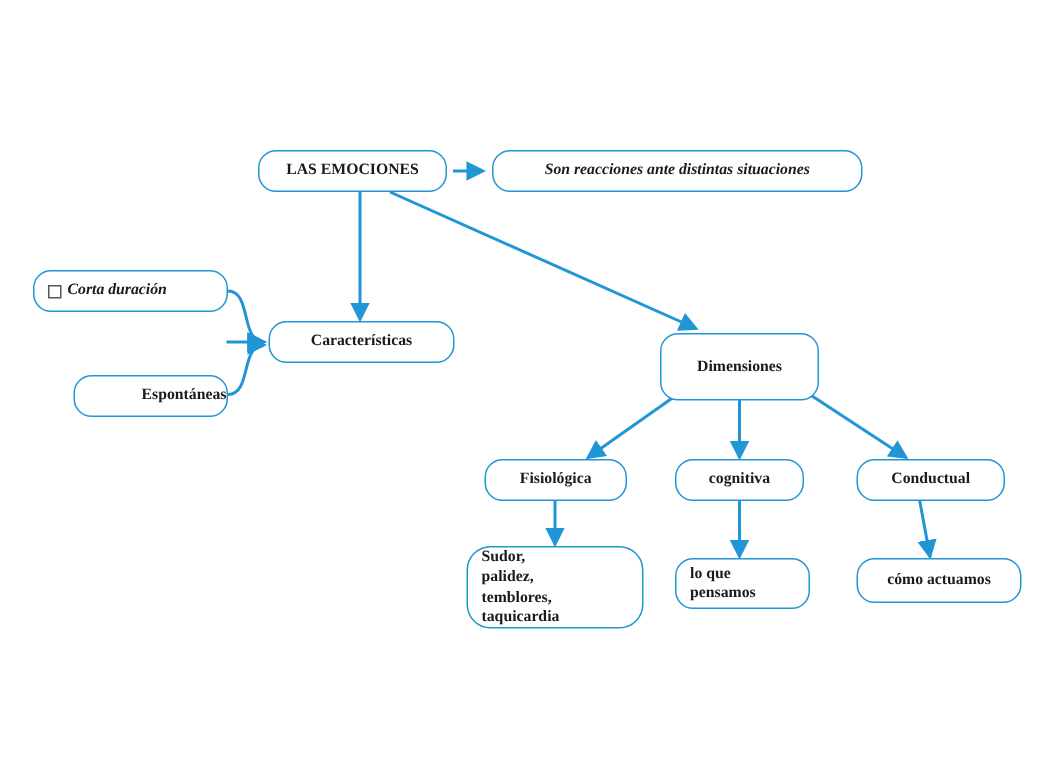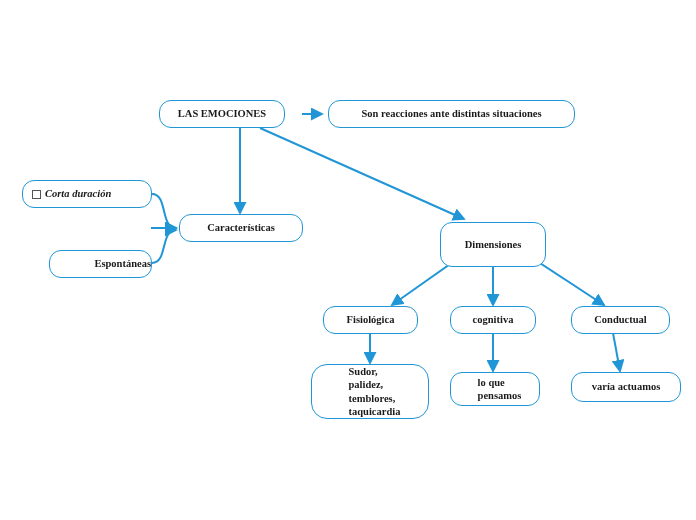--- a/index.html
+++ b/index.html
@@ -42,21 +42,20 @@
   .node.left-align {
     justify-content: flex-start;
     text-align: left;
     padding-left: 9px;
   }
   .node .label {
     display: block;
   }
   .node.multiline {
     align-items: center;
-    justify-content: center;
   }
   .checkbox {
     display: inline-block;
     width: 7px;
     height: 7px;
     border: 1px solid #555;
     background: #fff;
     margin-right: 4px;
     vertical-align: middle;
   }
@@ -94,25 +93,25 @@
 
     <path d="M 520 250 L 604 305" fill="none" stroke="#2196d6" stroke-width="2" marker-end="url(#arrow)"></path>
 
     <path d="M 370 333 L 370 363" fill="none" stroke="#2196d6" stroke-width="2" marker-end="url(#arrow)"></path>
 
     <path d="M 493 333 L 493 371" fill="none" stroke="#2196d6" stroke-width="2" marker-end="url(#arrow)"></path>
 
     <path d="M 613 333 L 620 371" fill="none" stroke="#2196d6" stroke-width="2" marker-end="url(#arrow)"></path>
   </svg>
 
-  <div class="node" style="left:159px; top:100px; width:126px; height:28px;">
+  <div class="node" style="left:172px; top:100px; width:126px; height:28px;">
     <span class="label">LAS EMOCIONES</span>
   </div>
 
-  <div class="node" style="left:328px; top:100px; width:247px; height:28px;">
+  <div class="node" style="left:328px; top:100px; width:247px; height:28px;font-style:italic;">
     <span class="label">Son reacciones ante distintas situaciones</span>
   </div>
 
   <div class="node" style="left:179px; top:214px; width:124px; height:28px;text-align:center;">
     <span class="label">Características</span>
   </div>
 
   <div class="node left-align" style="left:22px; top:180px; width:130px; height:28px;font-style:italic;">
     <span class="checkbox"></span>
     <span class="label">Corta duración</span>
@@ -145,16 +144,16 @@
 temblores,
 taquicardia</span>
   </div>
 
   <div class="node multiline left-align" style="left:450px; top:372px; width:90px; height:34px;">
     <span class="label pre">lo que
 pensamos</span>
   </div>
 
   <div class="node" style="left:571px; top:372px; width:110px; height:30px;">
-    <span class="label">varía actuamos</span>
+    <span class="label">cómo actuamos</span>
   </div>
 
 </div>
 
 </body></html>

